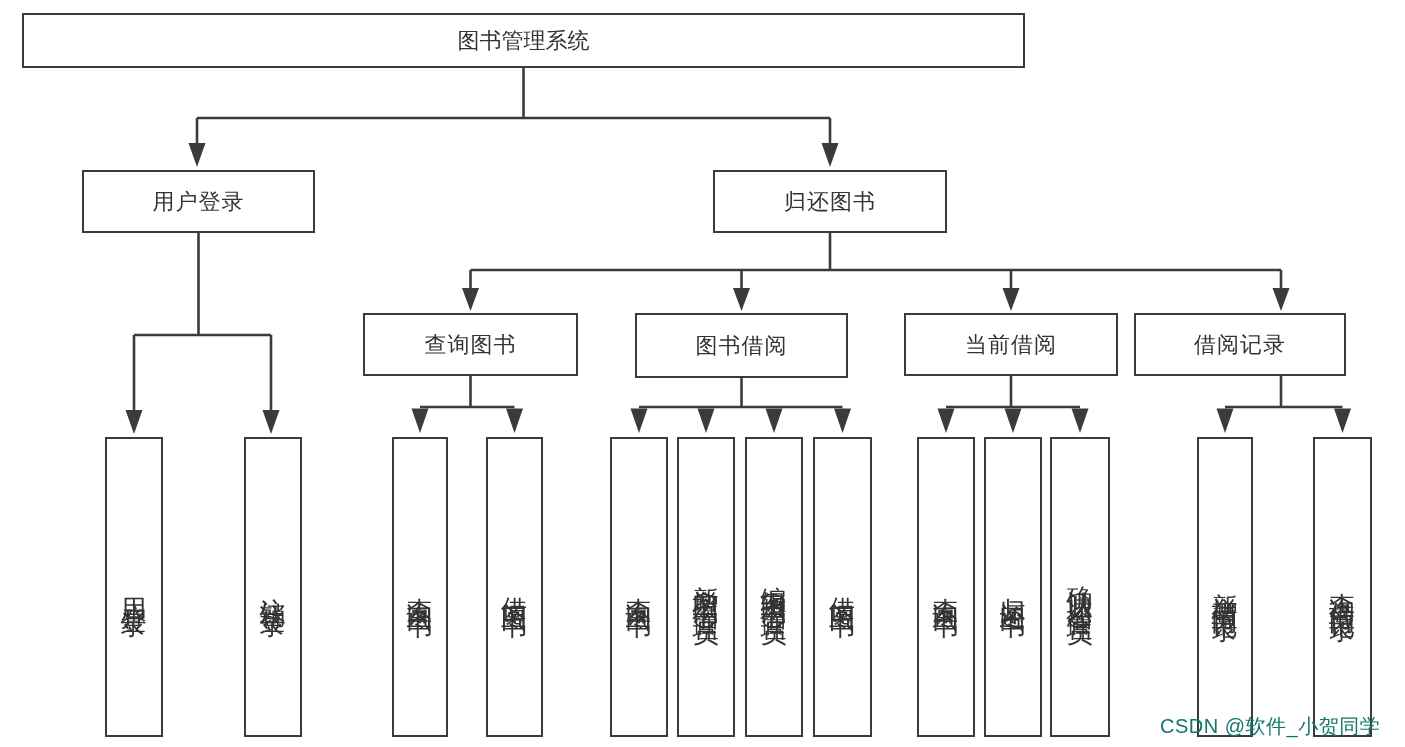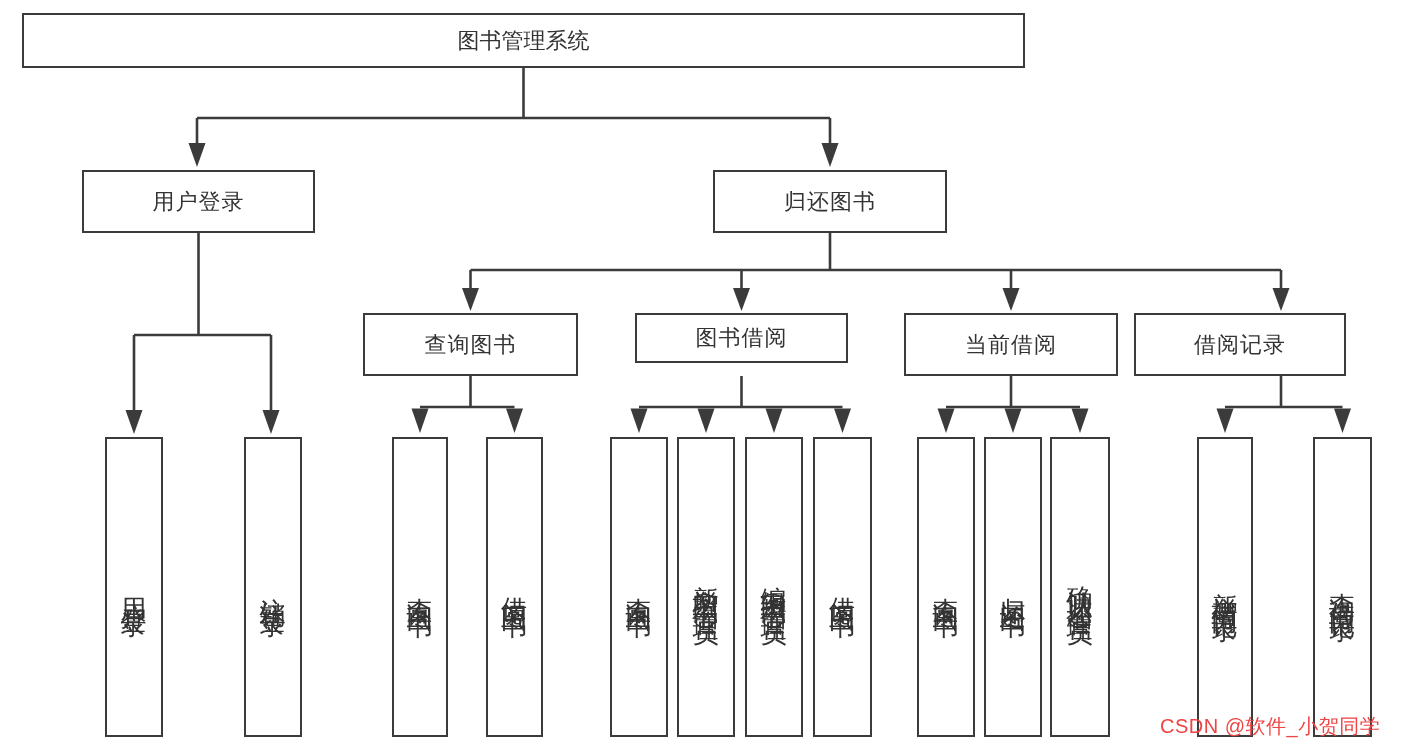--- a/index.html
+++ b/index.html
@@ -38,21 +38,21 @@
     letter-spacing: 5px;
     line-height: 1;
     white-space: nowrap;
   }
   #watermark {
     position: absolute;
     left: 1160px;
     top: 713px;
     font-size: 20px;
     letter-spacing: 0.5px;
-    color: #ef4444;
+    color: #0f766e;
     white-space: nowrap;
   }
 </style>
 </head>
 <body>
 
 <div id="canvas">
 
   <svg id="connector-svg" viewBox="0 0 1405 747" xmlns="http://www.w3.org/2000/svg">
 
@@ -126,21 +126,21 @@
   <div class="node hnode" style="left:82px; top:170px; width:233px; height:63px;">
     <span>用户登录</span>
   </div>
   <div class="node hnode" style="left:713px; top:170px; width:234px; height:63px;">
     <span>归还图书</span>
   </div>
 
   <div class="node hnode" style="left:363px; top:313px; width:215px; height:63px;">
     <span>查询图书</span>
   </div>
-  <div class="node hnode" style="left:635px; top:313px; width:213px; height:50px;">
+  <div class="node hnode" style="left:635px; top:313px; width:213px; height:65px;">
     <span>图书借阅</span>
   </div>
   <div class="node hnode" style="left:904px; top:313px; width:214px; height:63px;justify-content:center;">
     <span>当前借阅</span>
   </div>
   <div class="node hnode" style="left:1134px; top:313px; width:212px; height:63px;">
     <span>借阅记录</span>
   </div>
 
   <div class="node vnode" style="left:105px; top:437px; width:58px; height:300px;">

